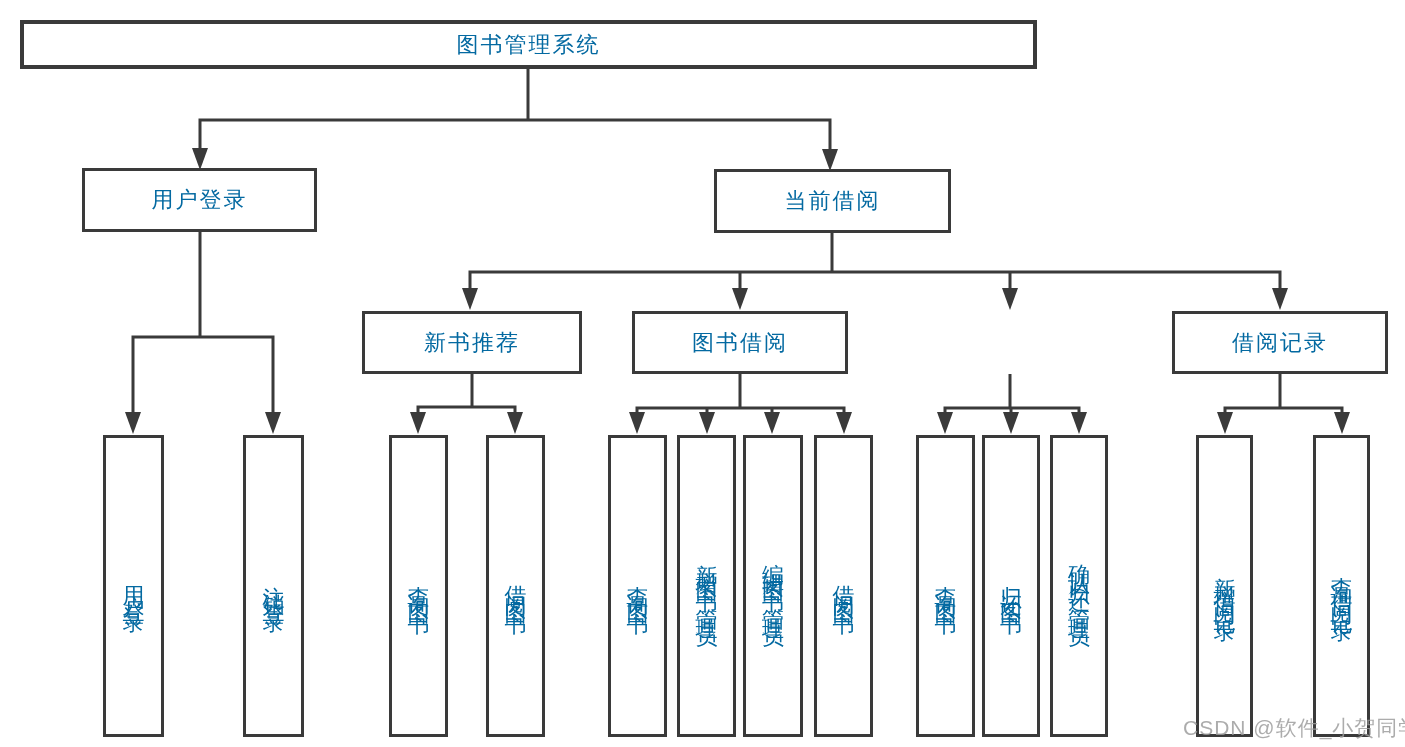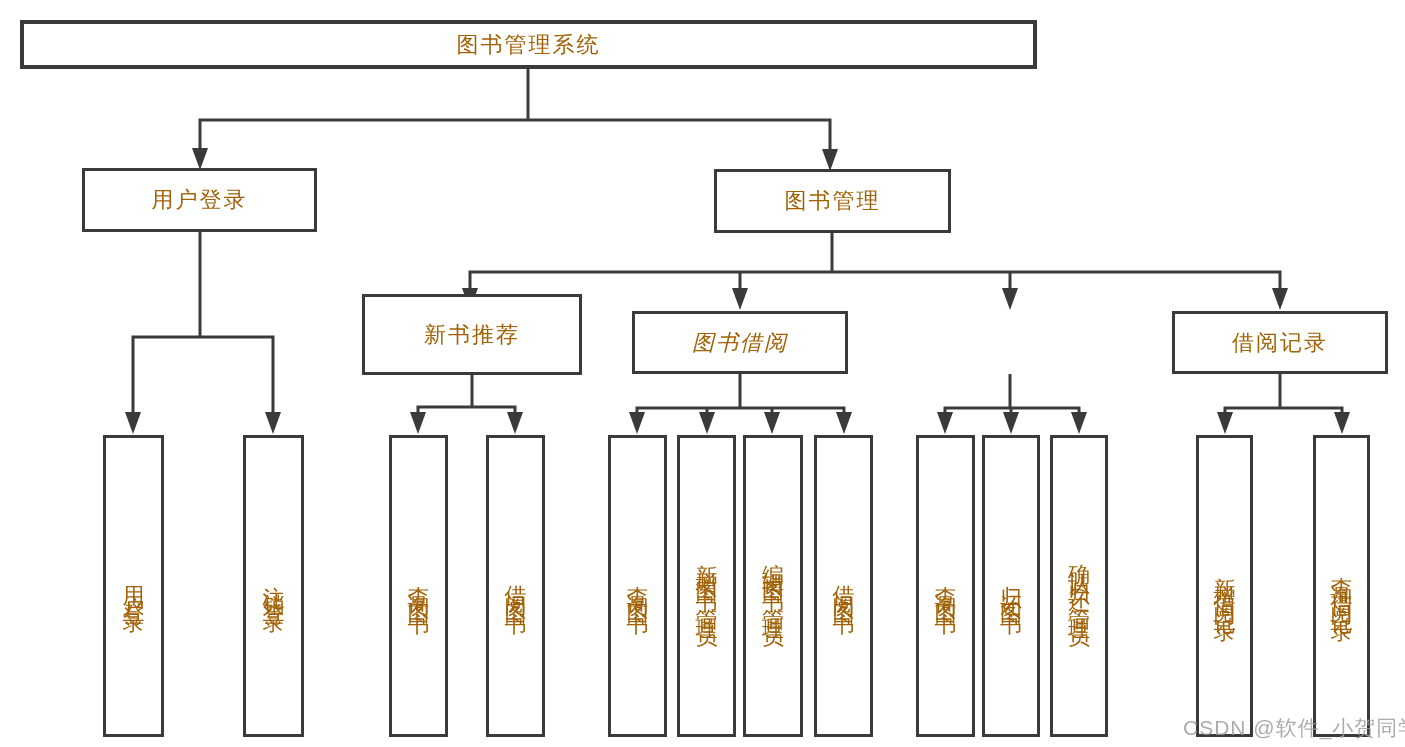--- a/index.html
+++ b/index.html
@@ -23,21 +23,21 @@
     z-index: 1;
   }
   .node {
     position: absolute;
     box-sizing: border-box;
     background: #ffffff;
     border: 3px solid #3a3a3a;
     display: flex;
     align-items: center;
     justify-content: center;
-    color: #a16207;
+    color: #0369a1;
     font-size: 22px;
     z-index: 2;
   }
   .node.root { border-width: 4px; }
   .hlabel {
     letter-spacing: 2px;
     white-space: nowrap;
   }
   .vtext {
     writing-mode: vertical-rl;
@@ -103,27 +103,27 @@
   </svg>
 
   <div class="node root" style="left:20px; top:20px; width:1017px; height:49px;">
     <span class="hlabel">图书管理系统</span>
   </div>
 
   <div class="node" style="left:82px; top:168px; width:235px; height:64px;">
     <span class="hlabel">用户登录</span>
   </div>
   <div class="node" style="left:714px; top:169px; width:237px; height:64px;">
-    <span class="hlabel">图书管理</span>
+    <span class="hlabel">当前借阅</span>
   </div>
 
-  <div class="node" style="left:362px; top:294px; width:220px; height:81px;">
+  <div class="node" style="left:362px; top:311px; width:220px; height:63px;">
     <span class="hlabel">新书推荐</span>
   </div>
-  <div class="node" style="left:632px; top:311px; width:216px; height:63px;font-style:italic;">
+  <div class="node" style="left:632px; top:311px; width:216px; height:63px;">
     <span class="hlabel">图书借阅</span>
   </div>
   <div class="node" style="left:1172px; top:311px; width:216px; height:63px;">
     <span class="hlabel">借阅记录</span>
   </div>
 
   <div class="node" style="left:103px; top:435px; width:61px; height:302px;">
     <span class="vtext">用户登录</span>
   </div>
   <div class="node" style="left:243px; top:435px; width:61px; height:302px;">

